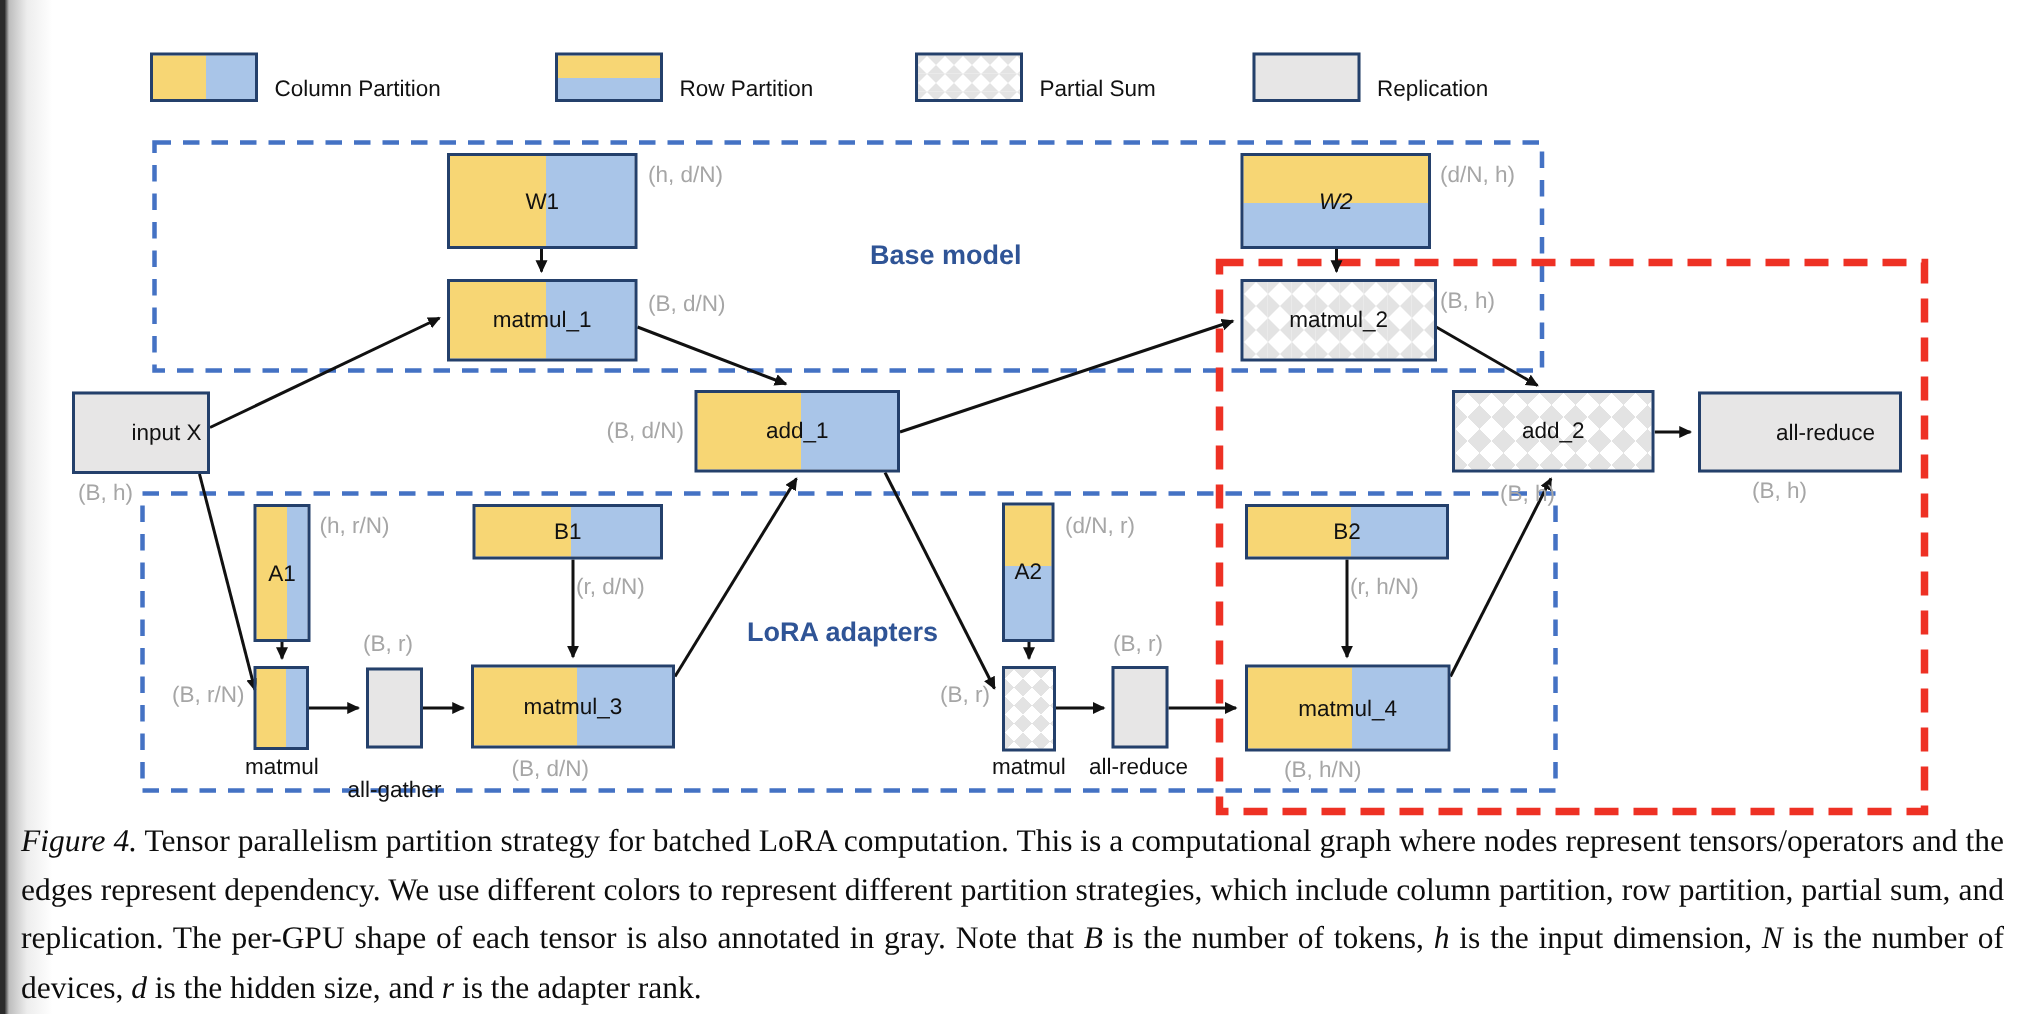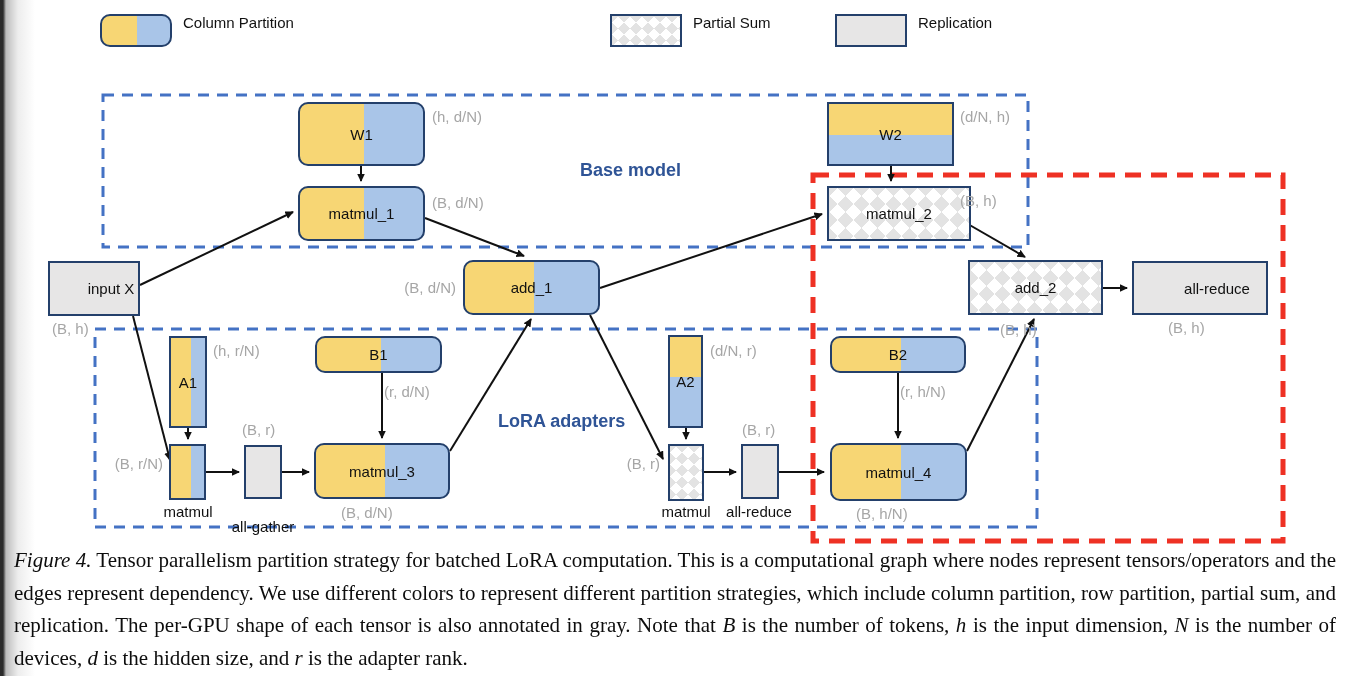--- a/index.html
+++ b/index.html
@@ -5,37 +5,37 @@
   html,body{margin:0;padding:0;background:#fff;}
   .stage{position:relative;width:1348px;height:676px;background:#fff;overflow:hidden;
          font-family:"Liberation Sans",sans-serif;}
   .page-edge{position:absolute;left:0;top:0;width:36px;height:676px;z-index:0;
     background:linear-gradient(90deg,#2b2b2b 0px,#2b2b2b 3px,#bdbdbd 6px,#ededed 18px,#ffffff 35px);}
   svg.wires{position:absolute;left:0;top:0;z-index:1;}
   
   .node{position:absolute;z-index:2;box-sizing:border-box;border:2px solid var(--node-border,#24406B);
         display:flex;align-items:center;justify-content:center;
         font-size:15px;color:#111;}
-  .fill-col{background:linear-gradient(90deg,var(--yellow,#F7D674) 0 52%,var(--blue,#A9C5E8) 52% 100%);border-radius:10px;}
+  .fill-col{background:linear-gradient(90deg,var(--yellow,#F7D674) 0 52%,var(--blue,#A9C5E8) 52% 100%);}
   .fill-col-narrow{background:linear-gradient(90deg,var(--yellow,#F7D674) 0 60%,var(--blue,#A9C5E8) 60% 100%);}
-  .fill-row{background:linear-gradient(180deg,var(--yellow,#F7D674) 0 52%,var(--blue,#A9C5E8) 52% 100%);}
+  .fill-row{background:linear-gradient(180deg,var(--yellow,#F7D674) 0 52%,var(--blue,#A9C5E8) 52% 100%);font-style:italic;}
   .fill-row-narrow{background:linear-gradient(180deg,var(--yellow,#F7D674) 0 45%,var(--blue,#A9C5E8) 45% 100%);}
   .fill-rep{background:var(--replication-gray,#E7E6E6);padding-left:34px;}
   .fill-par{background-color:#fff;
     background-image:
       linear-gradient(45deg,var(--partial-diamond,#E3E3E3) 25%,transparent 25%,transparent 75%,var(--partial-diamond,#E3E3E3) 75%),
       linear-gradient(-45deg,var(--partial-diamond,#E3E3E3) 25%,transparent 25%,transparent 75%,var(--partial-diamond,#E3E3E3) 75%);
     background-size:16px 16px;}
   
   .ann{position:absolute;z-index:2;font-size:15px;color:var(--annotation-gray,#A6A6A6);white-space:nowrap;text-align:right;}
   .sublabel{position:absolute;z-index:2;font-size:15px;color:#111;white-space:nowrap;text-align:center;}
   .grp-label{position:absolute;z-index:2;font-size:18px;font-weight:bold;color:var(--group-label-blue,#2F5496);white-space:nowrap;}
   .fuse-label{position:absolute;z-index:2;font-size:19px;font-weight:bold;color:var(--fuse-dash-red,#EE3124);line-height:23px;white-space:nowrap;}
   
-  .legend-item{position:absolute;top:14px;z-index:2;display:flex;align-items:flex-start;height:33px;}
+  .legend-item{position:absolute;top:35px;z-index:2;display:flex;align-items:flex-end;height:33px;}
   .sw{width:72px;height:33px;box-sizing:border-box;border:2px solid var(--node-border,#24406B);display:inline-block;}
   .legend-label{font-size:15px;color:#111;margin-left:11px;white-space:nowrap;}
   
   .caption{position:absolute;left:14px;top:544px;width:1322px;z-index:2;
     font-family:"Liberation Serif",serif;font-size:21px;line-height:32.5px;color:#0d0d0d;text-align:justify;}
   .caption .it{font-style:italic;}
 </style>
 </head>
 <body>
 
@@ -72,20 +72,24 @@
       <line x1="704" y1="472" x2="736" y2="472"></line>
       <line x1="778" y1="472" x2="824" y2="472"></line>
       <line x1="898" y1="373" x2="898" y2="438"></line>
     </g>
   </svg>
 
   <div class="legend-item" style="left:100px">
     <span class="sw fill-col"></span>
     <span class="legend-label">Column Partition</span>
   </div>
+  <div class="legend-item" style="left:370px">
+    <span class="sw fill-row"></span>
+    <span class="legend-label">Row Partition</span>
+  </div>
   <div class="legend-item" style="left:610px">
     <span class="sw fill-par" style="background-size:12px 12px"></span>
     <span class="legend-label">Partial Sum</span>
   </div>
   <div class="legend-item" style="left:835px">
     <span class="sw fill-rep"></span>
     <span class="legend-label">Replication</span>
   </div>
 
   <span class="grp-label" style="left:580px;top:160px">Base model</span>
@@ -93,21 +97,21 @@
 
   <div class="node fill-col" style="left:298px;top:102px;width:127px;height:64px">
     <span>W1</span>
   </div>
   <div class="node fill-col" style="left:298px;top:186px;width:127px;height:55px">
     <span>matmul_1</span>
   </div>
   <div class="node fill-row" style="left:827px;top:102px;width:127px;height:64px">
     <span>W2</span>
   </div>
-  <div class="node fill-par" style="left:827px;top:186px;width:144px;height:55px">
+  <div class="node fill-par" style="left:827px;top:186px;width:131px;height:55px">
     <span>matmul_2</span>
   </div>
 
   <div class="node fill-rep" style="left:48px;top:261px;width:92px;height:55px">
     <span>input X</span>
   </div>
   <div class="node fill-col" style="left:463px;top:260px;width:137px;height:55px">
     <span>add_1</span>
   </div>
   <div class="node fill-par" style="left:968px;top:260px;width:135px;height:55px">

